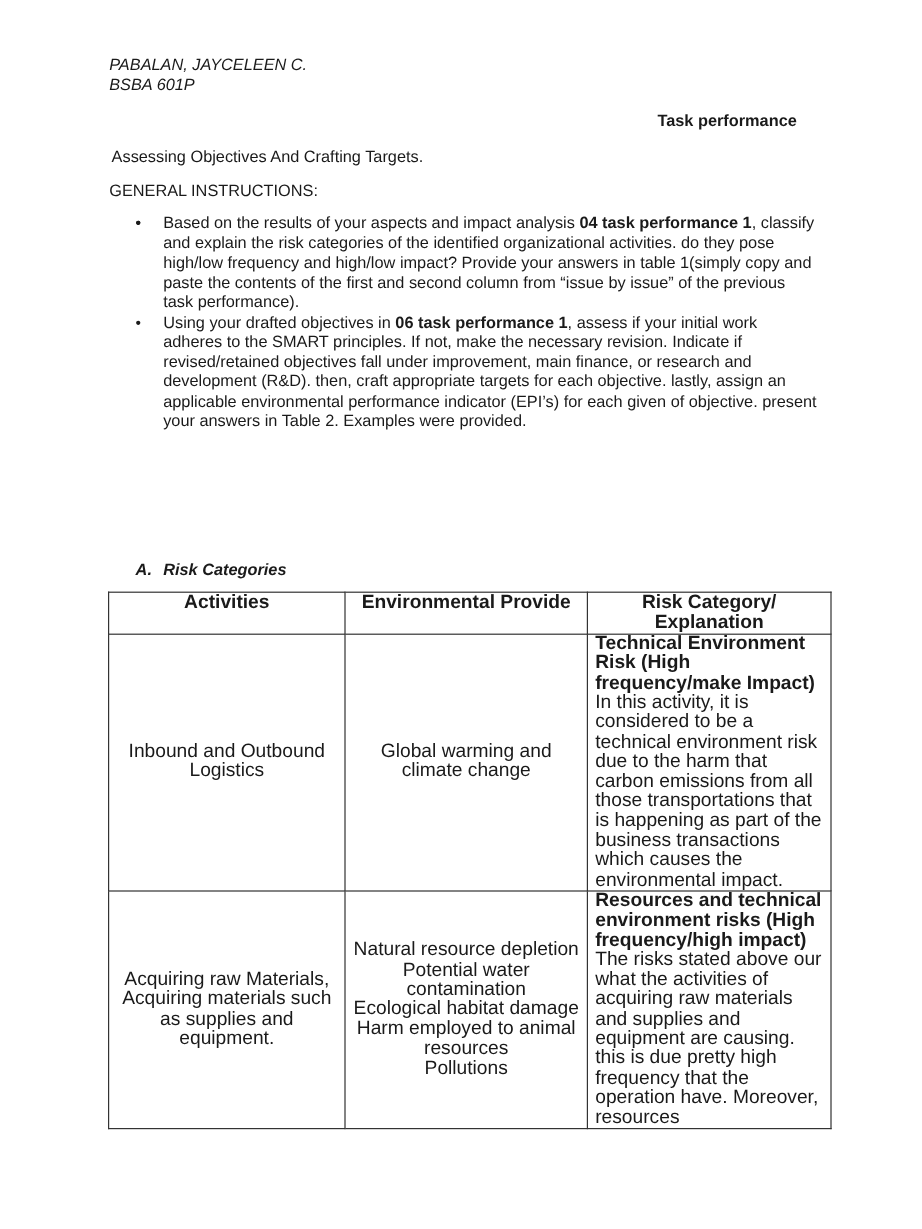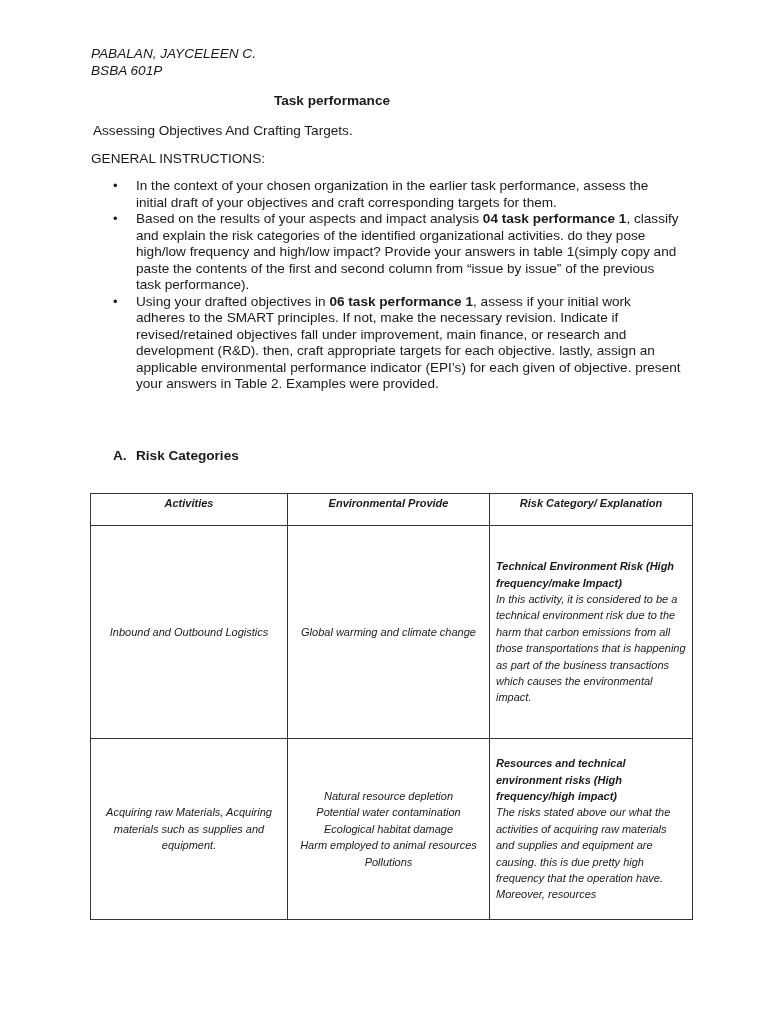--- a/index.html
+++ b/index.html
@@ -3,37 +3,37 @@
 <meta charset="utf-8">
 <style>
   html, body { margin: 0; padding: 0; }
   body {
     width: 768px; height: 1024px; background: #ffffff; position: relative; overflow: hidden;
     font-family: "Liberation Sans", sans-serif; color: #1a1a1a; font-size: 13.6px; line-height: 16.5px;
   }
   .abs { position: absolute; }
   .author { left: 91px; top: 46px; }
   .author div { height: 17px; font-style: italic; }
-  .title { left: 0; width: 664px; top: 93px; text-align: center; font-weight: bold; padding-left: 0; }
+  .title { left: 0; width: 664px; top: 93px; text-align: right; font-weight: bold; padding-left: 0; }
   .title span { position: relative; left: 0px; }
   .subtitle { left: 93px; top: 123px; font-weight: normal; }
   .gi { left: 91px; top: 151px; }
   ul.instr { position: absolute; left: 0; top: 178px; margin: 0; padding: 0; list-style: none; width: 768px; }
   ul.instr li { position: relative; padding-left: 136px; width: 545px; margin: 0; }
   ul.instr li .bullet { position: absolute; left: 113px; top: 0; font-size: 13px; }
   ul.instr li.b2 { margin-top: 0; }
   b { font-weight: bold; }
-  .section { left: 113px; top: 448px; font-weight: bold; }
+  .section { left: 113px; top: 467px; font-weight: bold; font-style: italic; }
   .section .lbl { display: inline-block; width: 23px; }
   table.risk {
     position: absolute; left: 90px; top: 493px; width: 602px; border-collapse: collapse;
     table-layout: fixed;
   }
   table.risk td, table.risk th {
-    border: 1.3px solid #333; padding: 0 6px; vertical-align: middle; font-size: 11px; line-height: 16.4px; font-style: italic;
+    border: 1.3px solid #333; padding: 0 6px; vertical-align: middle; font-size: 16px; line-height: 16.4px;
   }
   table.risk th { font-weight: bold; height: 30px; vertical-align: top; padding-top: 1px; text-align: center; }
   table.risk col.c1 { width: 197px; }
   table.risk col.c2 { width: 202px; }
   table.risk col.c3 { width: 203px; }
   td.center { text-align: center; }
   td.expl { text-align: left; vertical-align: top; padding-top: 1px; padding-bottom: 8px; }
   .row1 td { height: 212px; }
   .row2 td { height: 180px; }
   td.impacts { vertical-align: top; padding-top: 1px; }
@@ -50,21 +50,20 @@
 
 <div class="abs title"><span>Task performance</span></div>
 
 <div class="abs subtitle">Assessing Objectives And Crafting Targets.</div>
 
 <div class="abs gi">GENERAL INSTRUCTIONS:</div>
 
 <ul class="instr">
   <li>
     <span class="bullet">•</span>
-    <span>In the context of your chosen organization in the earlier task performance, assess the initial draft of your objectives and craft corresponding targets for them.</span>
   </li>
   <li class="b2">
     <span class="bullet">•</span>
     <span>Based on the results of your aspects and impact analysis </span><b>04 task performance 1</b><span>, classify and explain the risk categories of the identified organizational activities. do they pose high/low frequency and high/low impact? Provide your answers in table 1(simply copy and paste the contents of the first and second column from “issue by issue” of the previous task performance).</span>
   </li>
   <li>
     <span class="bullet">•</span>
     <span>Using your drafted objectives in </span><b>06 task performance 1</b><span>, assess if your initial work adheres to the SMART principles. If not, make the necessary revision. Indicate if revised/retained objectives fall under improvement, main finance, or research and development (R&amp;D). then, craft appropriate targets for each objective. lastly, assign an applicable environmental performance indicator (EPI’s) for each given of objective. present your answers in Table 2. Examples were provided.</span>
   </li>
 </ul>

